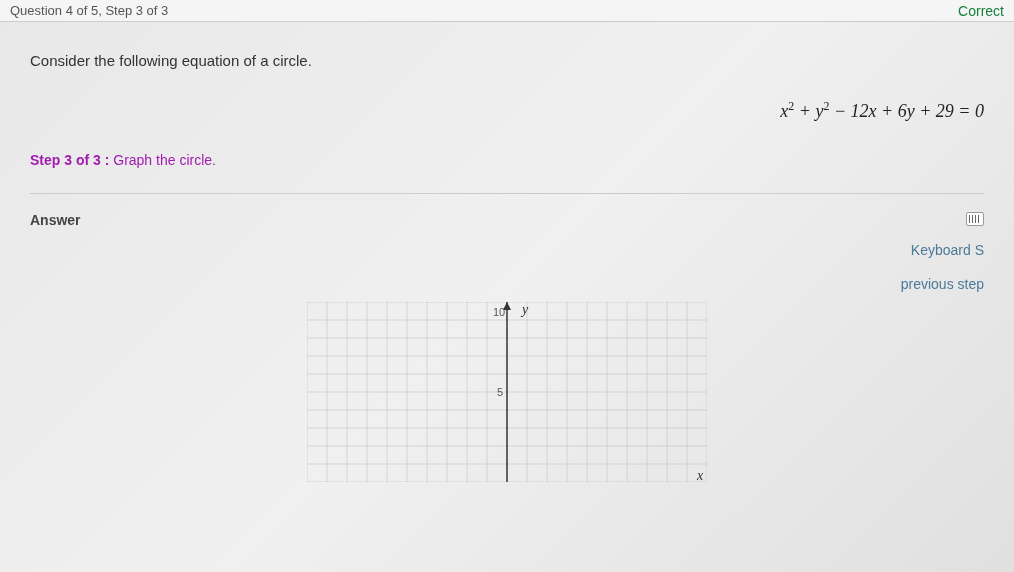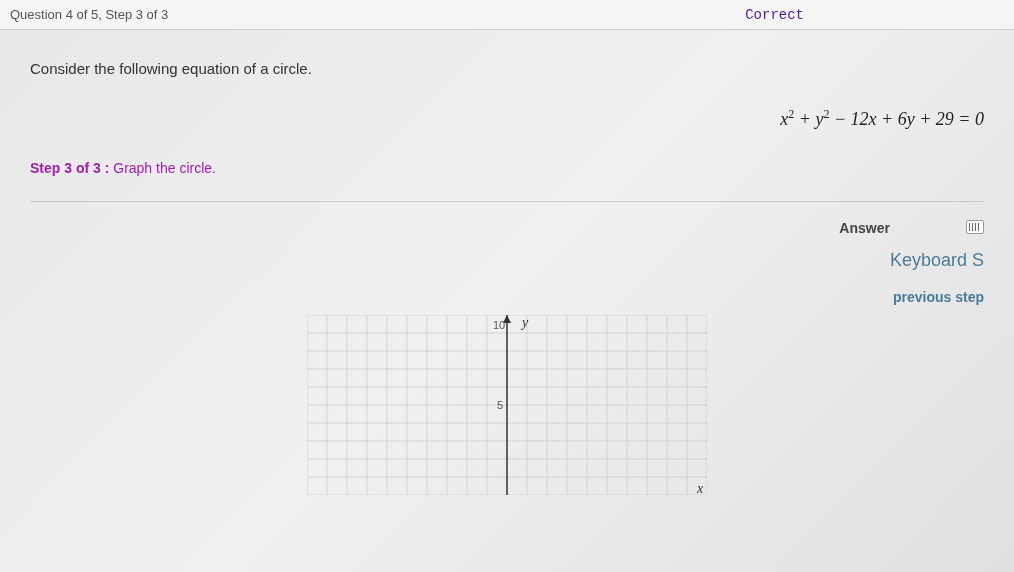--- a/index.html
+++ b/index.html
@@ -12,34 +12,32 @@
       background: linear-gradient(135deg, #e8e8e8 0%, #f0f0f0 50%, #e0e0e0 100%);
       width: 1014px;
       height: 572px;
       overflow: hidden;
       position: relative;
     }
     .top-bar {
       display: flex;
       align-items: center;
       padding: 0 10px;
-      height: 30px;
+      height: 22px;
       border-bottom: 1px solid #ccc;
       background: #f5f5f5;
     }
     .question-label {
       font-size: 13px;
       color: #555;
       flex: 1;
     }
     .correct-label {
       font-size: 14px;
-      color: #4c1d95;
-      margin-right: 200px;
-      font-family: Liberation Mono, monospace;
+      color: #15803d;
     }
     .content {
       padding: 30px 30px 10px 30px;
     }
     .prompt-text {
       font-size: 15px;
       color: #333;
       margin-bottom: 30px;
     }
     .equation {
@@ -62,21 +60,21 @@
     .step-label strong {
       font-weight: bold;
     }
     .answer-section {
       border-top: 1px solid #ccc;
       padding-top: 18px;
       margin-top: 10px;
     }
     .answer-header {
       display: flex;
-      justify-content: flex-end;
+      justify-content: space-between;
       align-items: flex-start;
     }
     .answer-label {
       font-size: 14px;
       font-weight: bold;
       color: #444;
     }
     .right-controls {
       text-align: right;
     }
@@ -94,30 +92,29 @@
       content: '';
       position: absolute;
       top: 2px;
       left: 2px;
       right: 2px;
       bottom: 2px;
       background: repeating-linear-gradient(90deg, #666 0, #666 1px, transparent 1px, transparent 3px);
     }
     .keyboard-link {
       color: #4a7a9a;
-      font-size: 18px;
+      font-size: 14px;
       display: block;
       margin-top: 4px;
     }
     .prev-step {
       color: #4a7a9a;
       font-size: 14px;
       display: block;
       margin-top: 18px;
-      font-weight: bold;
     }
     .instructions {
       font-size: 13px;
       color: #666;
       margin-top: 12px;
       line-height: 1.5;
     }
     .graph-container {
       display: flex;
       justify-content: center;

